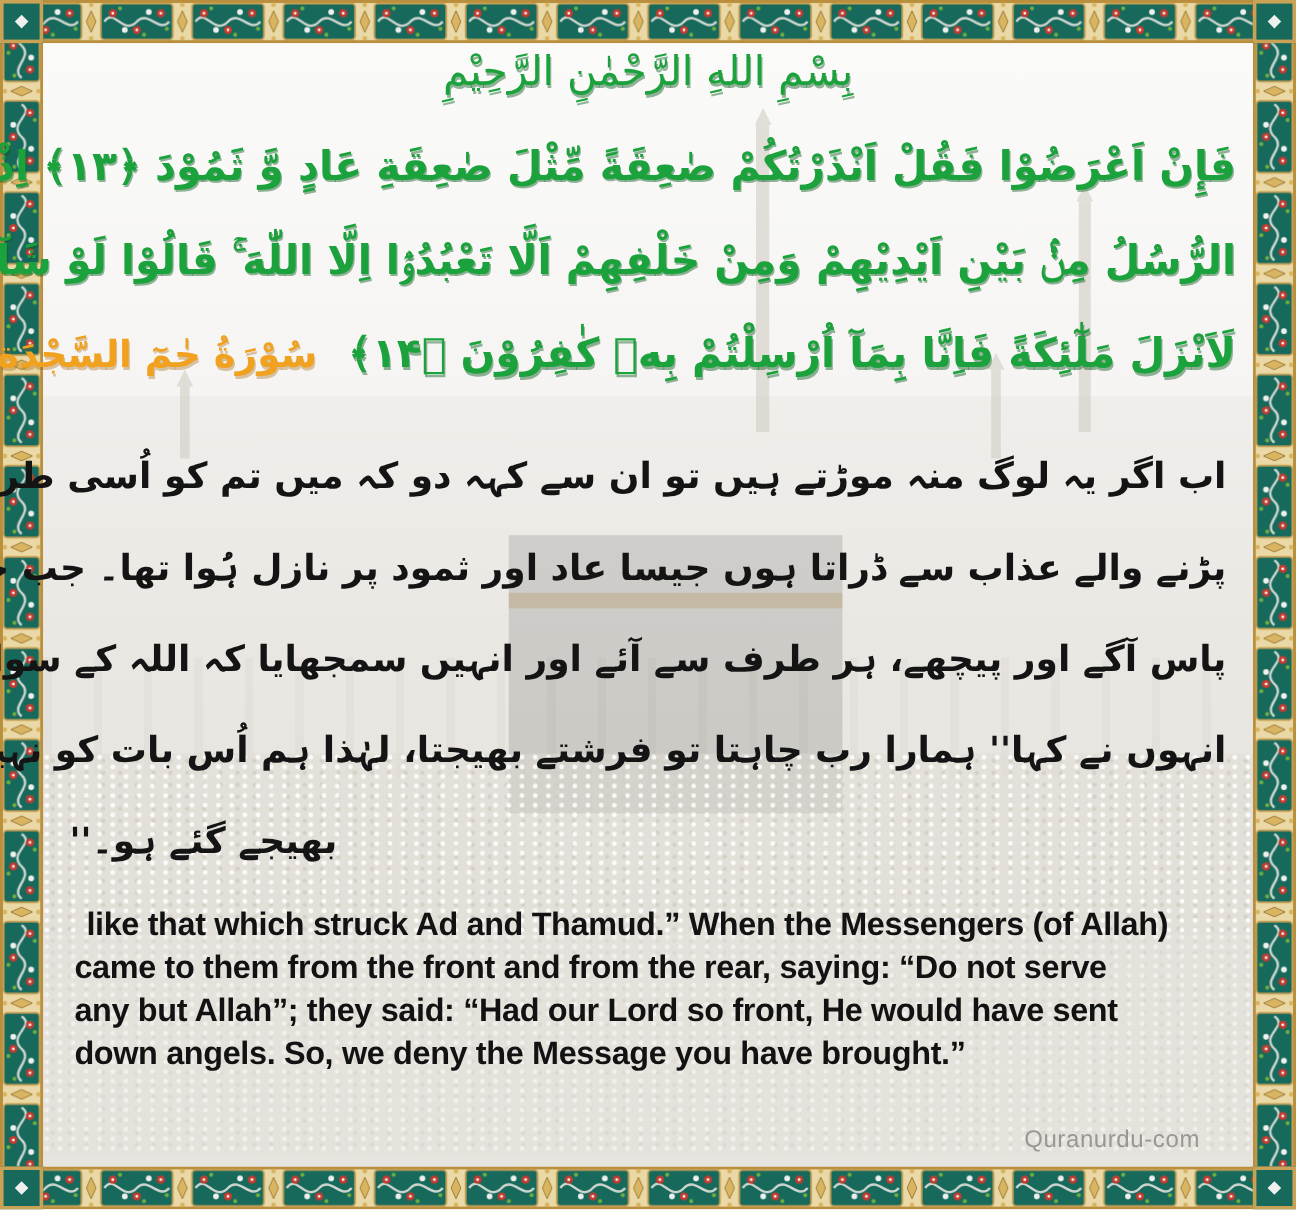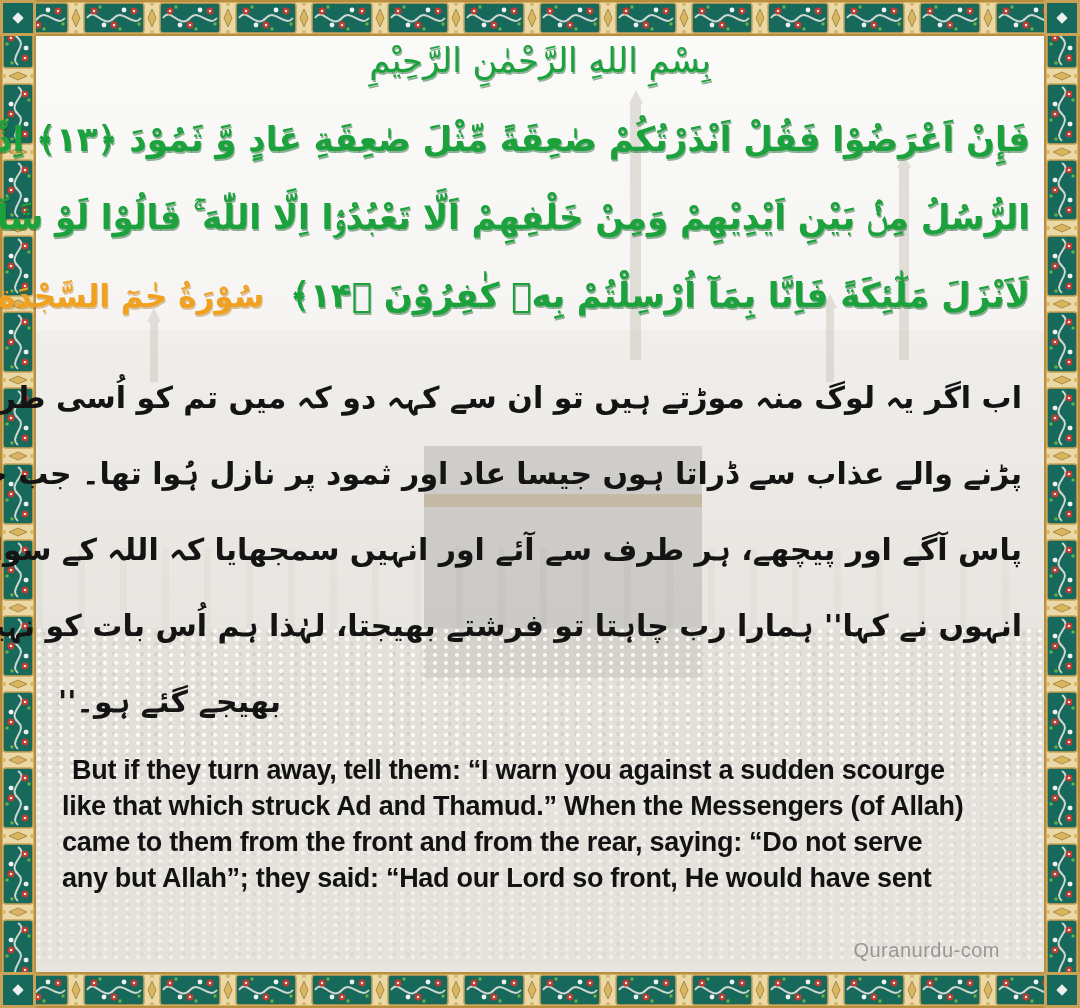--- a/index.html
+++ b/index.html
@@ -136,21 +136,21 @@
 
   <div class="urdu-block">
     <div class="urdu-line">اب اگر یہ لوگ منہ موڑتے ہیں تو ان سے کہہ دو کہ میں تم کو اُسی طرح کے ایک اچانک ٹوٹ</div>
     <div class="urdu-line">پڑنے والے عذاب سے ڈراتا ہوں جیسا عاد اور ثمود پر نازل ہُوا تھا۔ جب خدا کے رسول اُن کے</div>
     <div class="urdu-line">پاس آگے اور پیچھے، ہر طرف سے آئے اور انہیں سمجھایا کہ اللہ کے سوا کسی کی بندگی نہ کرو تو</div>
     <div class="urdu-line">انہوں نے کہا'' ہمارا رب چاہتا تو فرشتے بھیجتا، لہٰذا ہم اُس بات کو نہیں مانتے جس کے لیے تم</div>
     <div class="urdu-line last">بھیجے گئے ہو۔''</div>
   </div>
 
   <div class="english-block">
-    <div class="english-line">But if they turn away, tell them: “I warn you against a sudden scourge</div>
     <div class="english-line">like that which struck Ad and Thamud.” When the Messengers (of Allah)</div>
     <div class="english-line">came to them from the front and from the rear, saying: “Do not serve</div>
     <div class="english-line">any but Allah”; they said: “Had our Lord so front, He would have sent</div>
+    <div class="english-line">down angels. So, we deny the Message you have brought.”</div>
   </div>
 
   <div class="watermark">Quranurdu-com</div>
 
 </div>
 
 </body></html>

